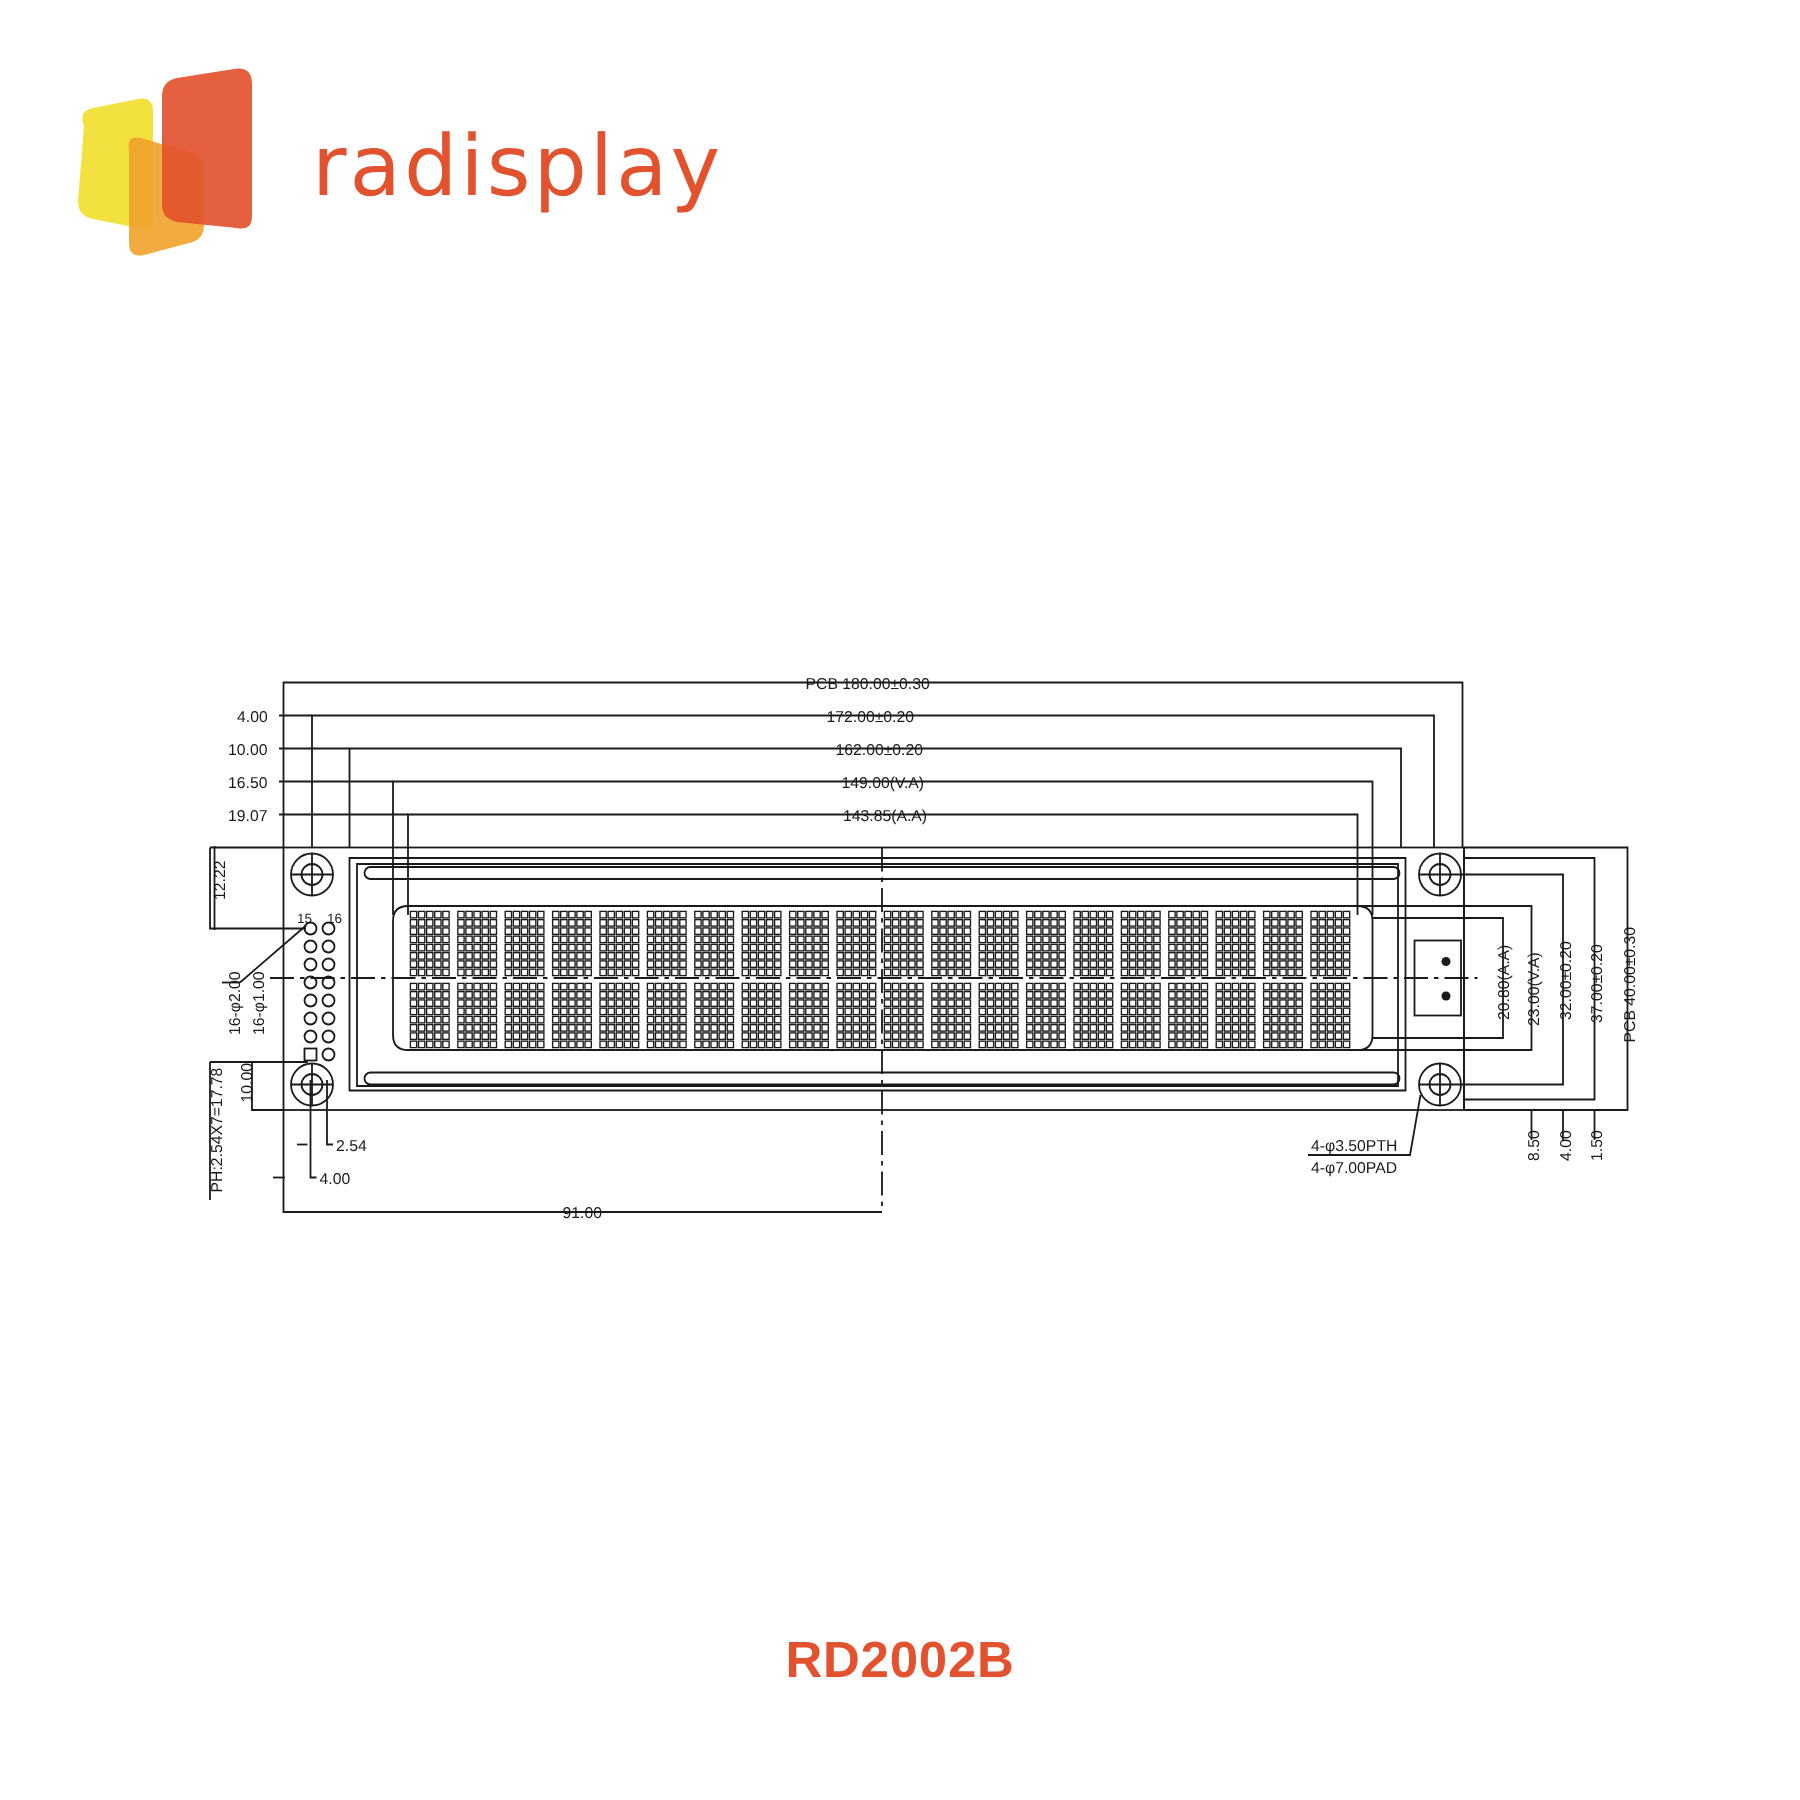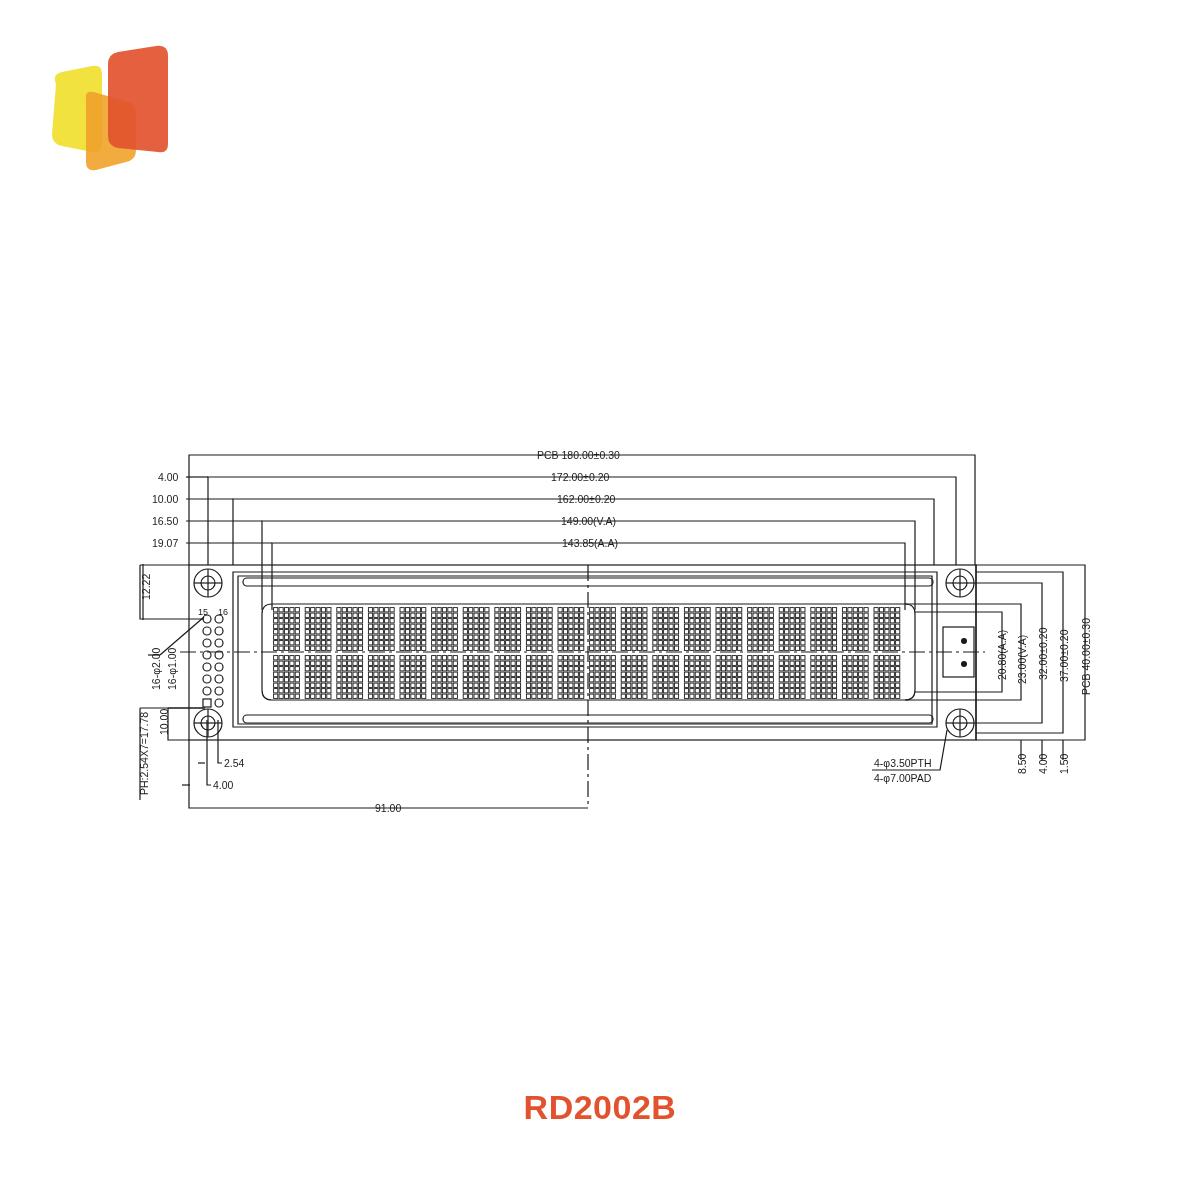--- a/index.html
+++ b/index.html
@@ -13,20 +13,21 @@
 </style>
 </head>
 <body style="--brand: #e2522e;">
 
 <div class="logo" style="--brand:#e2522e;">
   <svg class="logo-mark" viewBox="0 0 125 130" width="125" height="130">
     <path d="M8 40 Q4 30 14 28 L44 22 Q54 20 54 30 L54 100 Q54 110 44 108 L14 102 Q4 100 4 90 Z" fill="#f0e036" opacity="0.95"></path>
     <path d="M38 56 Q36 46 46 48 L80 58 Q88 60 88 70 L88 106 Q88 116 78 118 L48 126 Q38 128 38 118 Z" fill="#f0a22a" opacity="0.9"></path>
     <path d="M60 20 Q60 10 70 8 L108 2 Q120 0 120 12 L120 100 Q120 110 110 108 L70 104 Q60 102 60 92 Z" fill="#e2522e" opacity="0.92"></path>
   </svg>
+  <div class="logo-text" style="color: rgb(226, 82, 46);">radisplay</div>
 </div>
 
 <svg class="drawing" viewBox="0 0 1200 1200" width="1200" height="1200">
   <g stroke="#1a1a1a" fill="none" stroke-width="1.2">
 
     <path d="M189 565 V455 H975 V565"></path>
     <path d="M208 565 V477 H956 V565"></path>
     <path d="M233 565 V499 H934 V565"></path>
     <path d="M262 610 V521 H915 V610"></path>
     <path d="M272 610 V543 H905 V610"></path>

